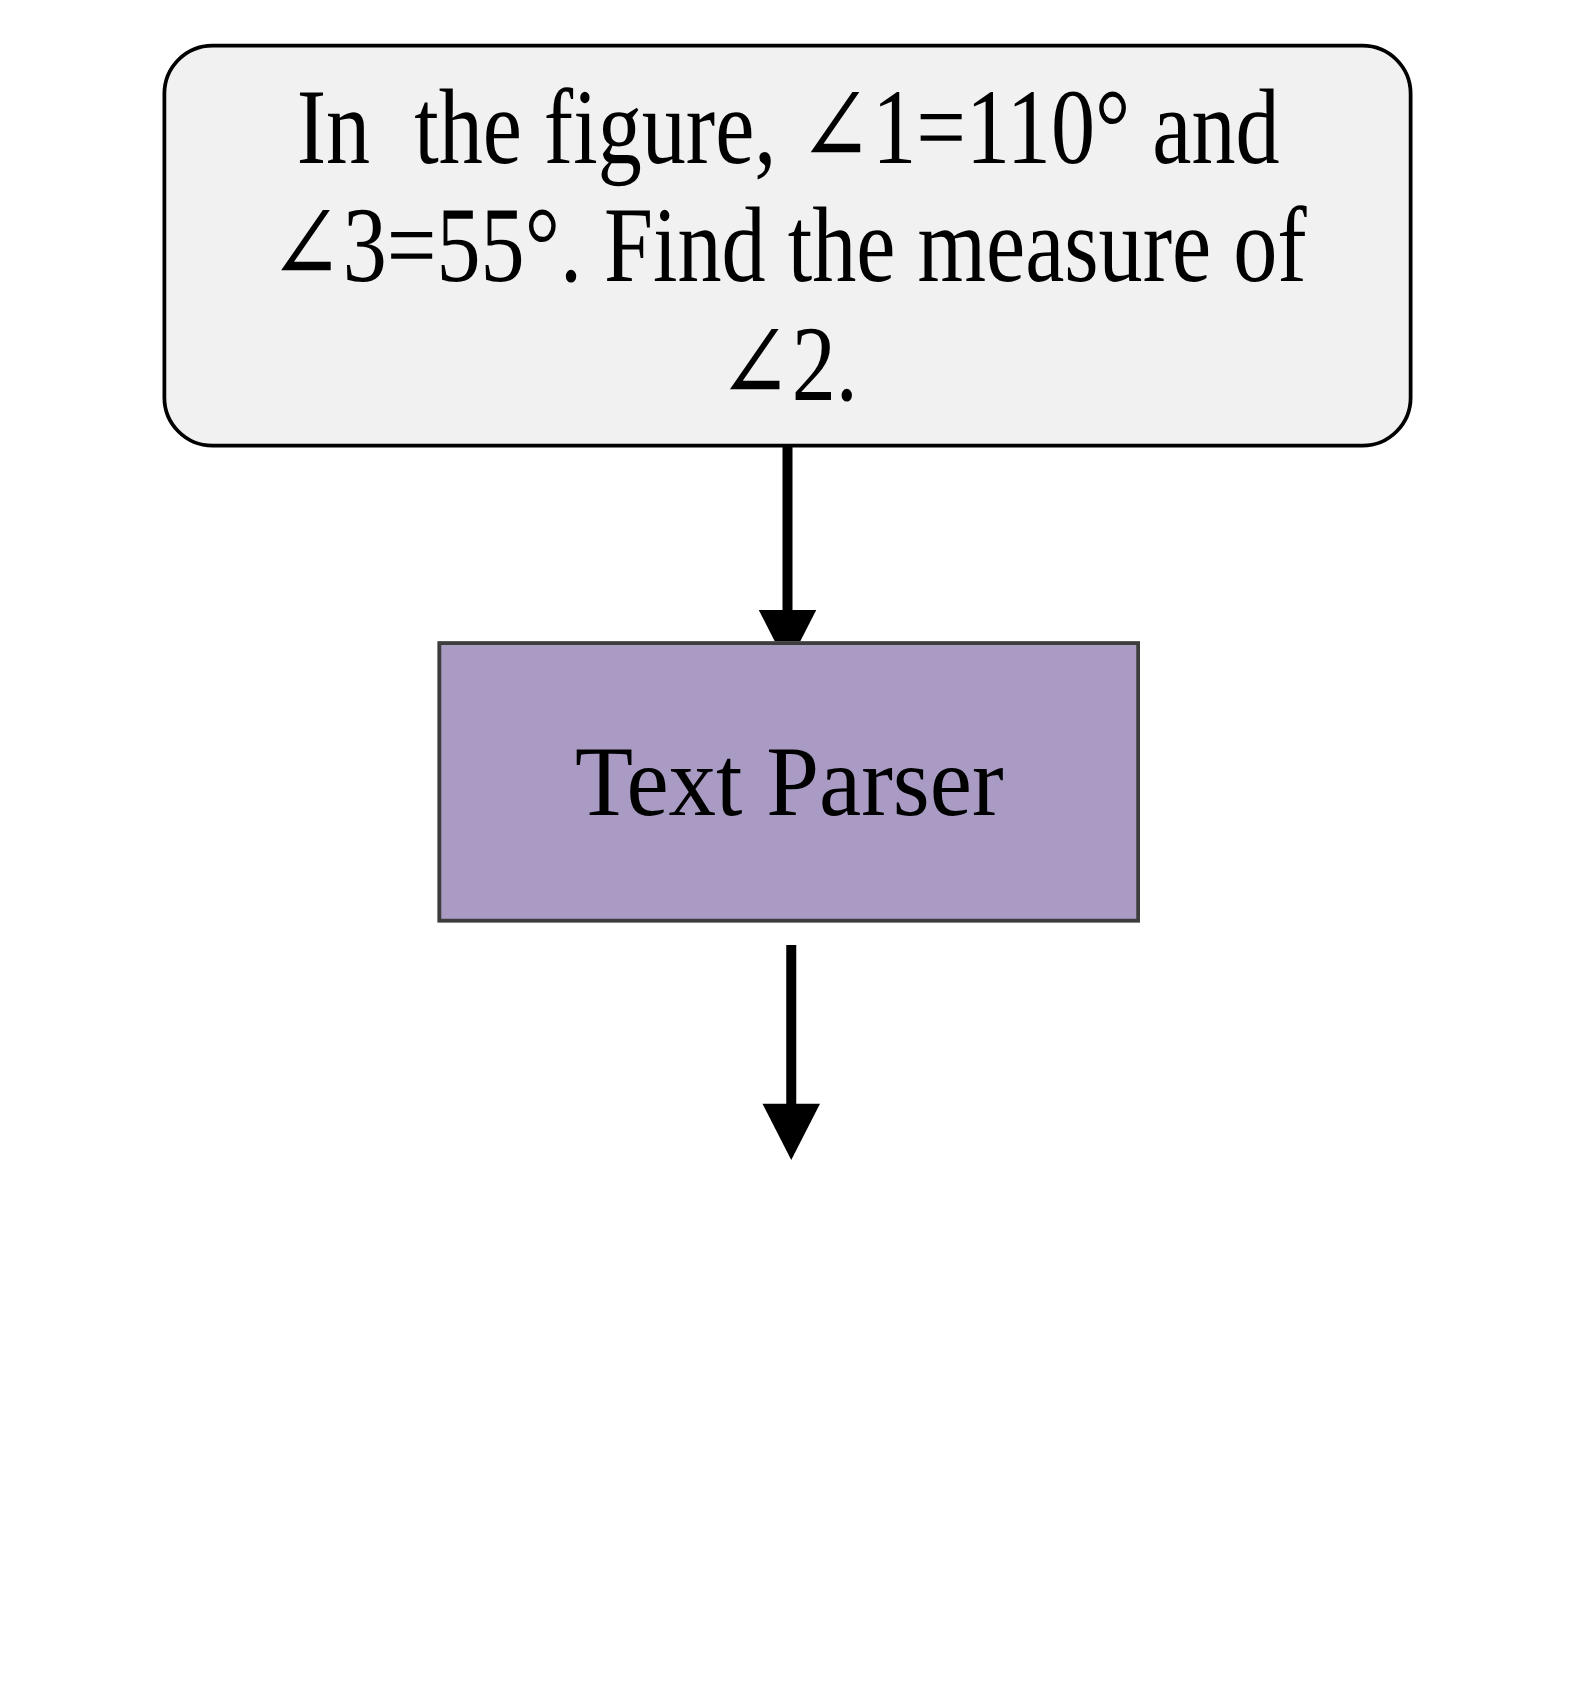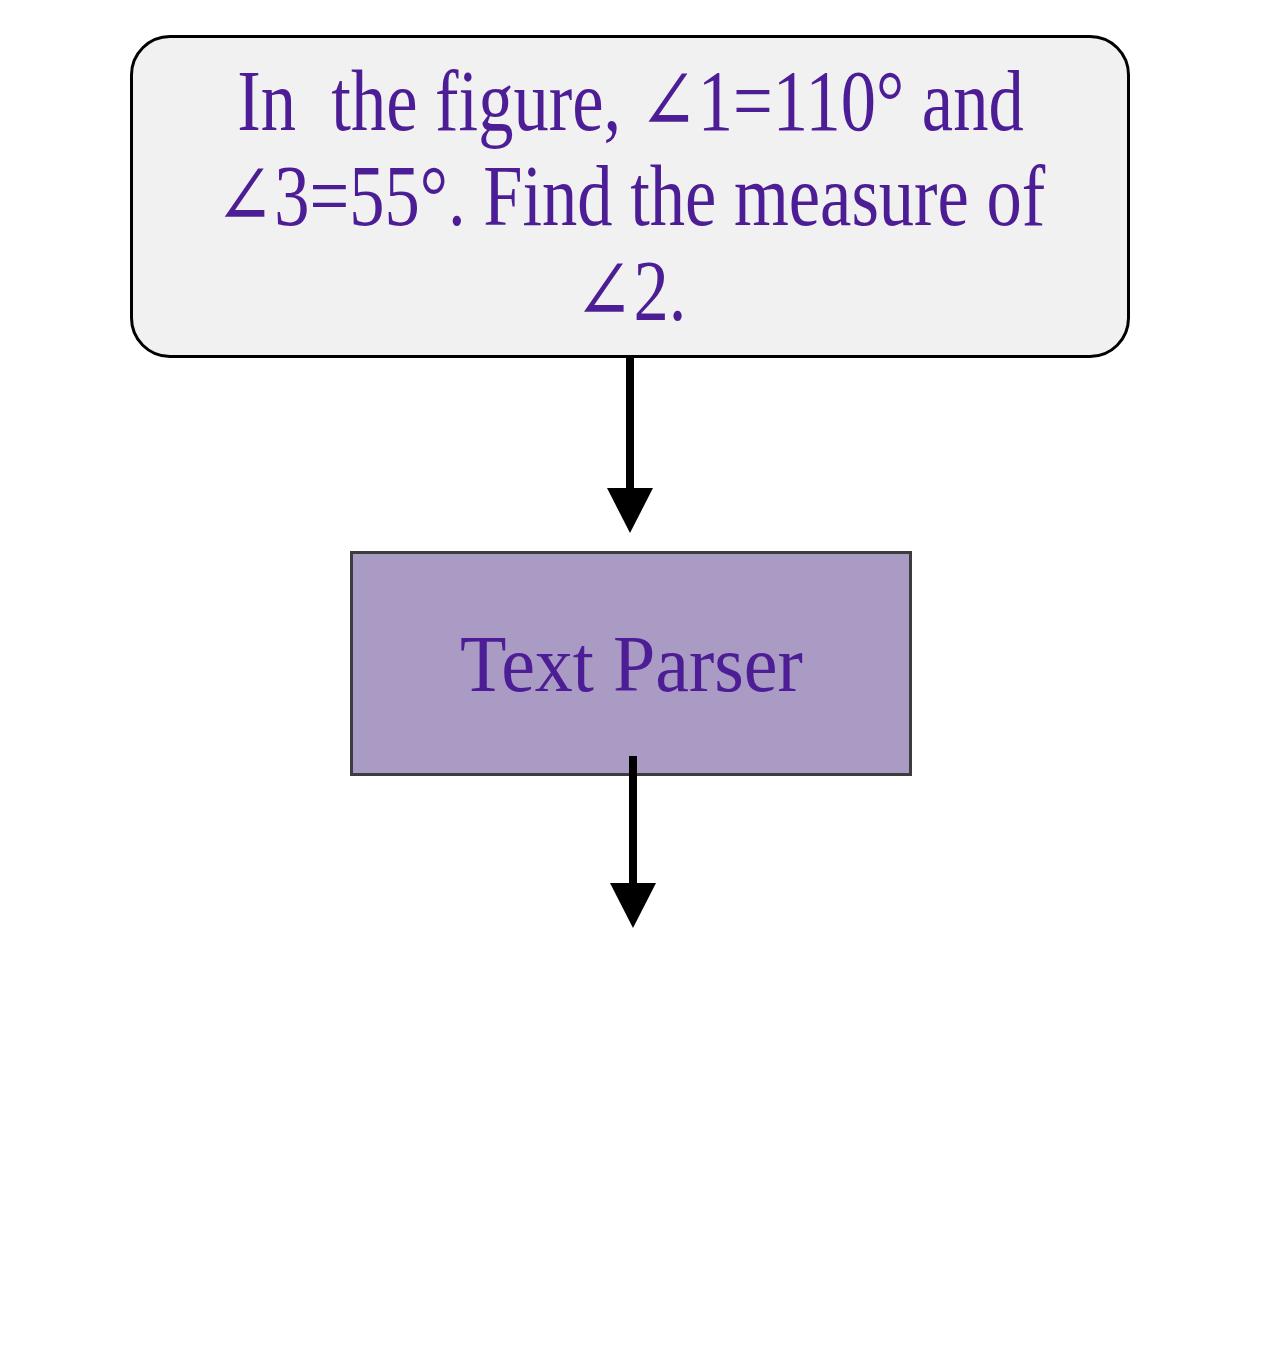--- a/index.html
+++ b/index.html
@@ -6,21 +6,21 @@
     margin: 0;
     padding: 0;
     background: #ffffff;
   }
   .canvas {
     position: relative;
     width: 1270px;
     height: 1013px;
     background: #ffffff;
     font-family: "Liberation Serif", "DejaVu Serif", "DejaVu Sans", serif;
-    color: #4c1d95;
+    color: #000000;
     overflow: hidden;
   }
   .box {
     position: absolute;
     box-sizing: border-box;
     display: flex;
     flex-direction: column;
     justify-content: center;
     align-items: center;
     text-align: center;
@@ -40,21 +40,21 @@
     border-radius: 40px;
   }
   .problem .box-line {
     font-size: 86px;
     line-height: 95px;
     transform: scaleX(0.82);
   }
   
   .parser {
     left: 350px;
-    top: 551px;
+    top: 513px;
     width: 562px;
     height: 225px;
     background: #a99bc3;
     border: 3px solid #3d3d3d;
   }
   .parser .box-line {
     font-size: 80px;
     line-height: 90px;
     transform: scaleX(0.95);
   }

